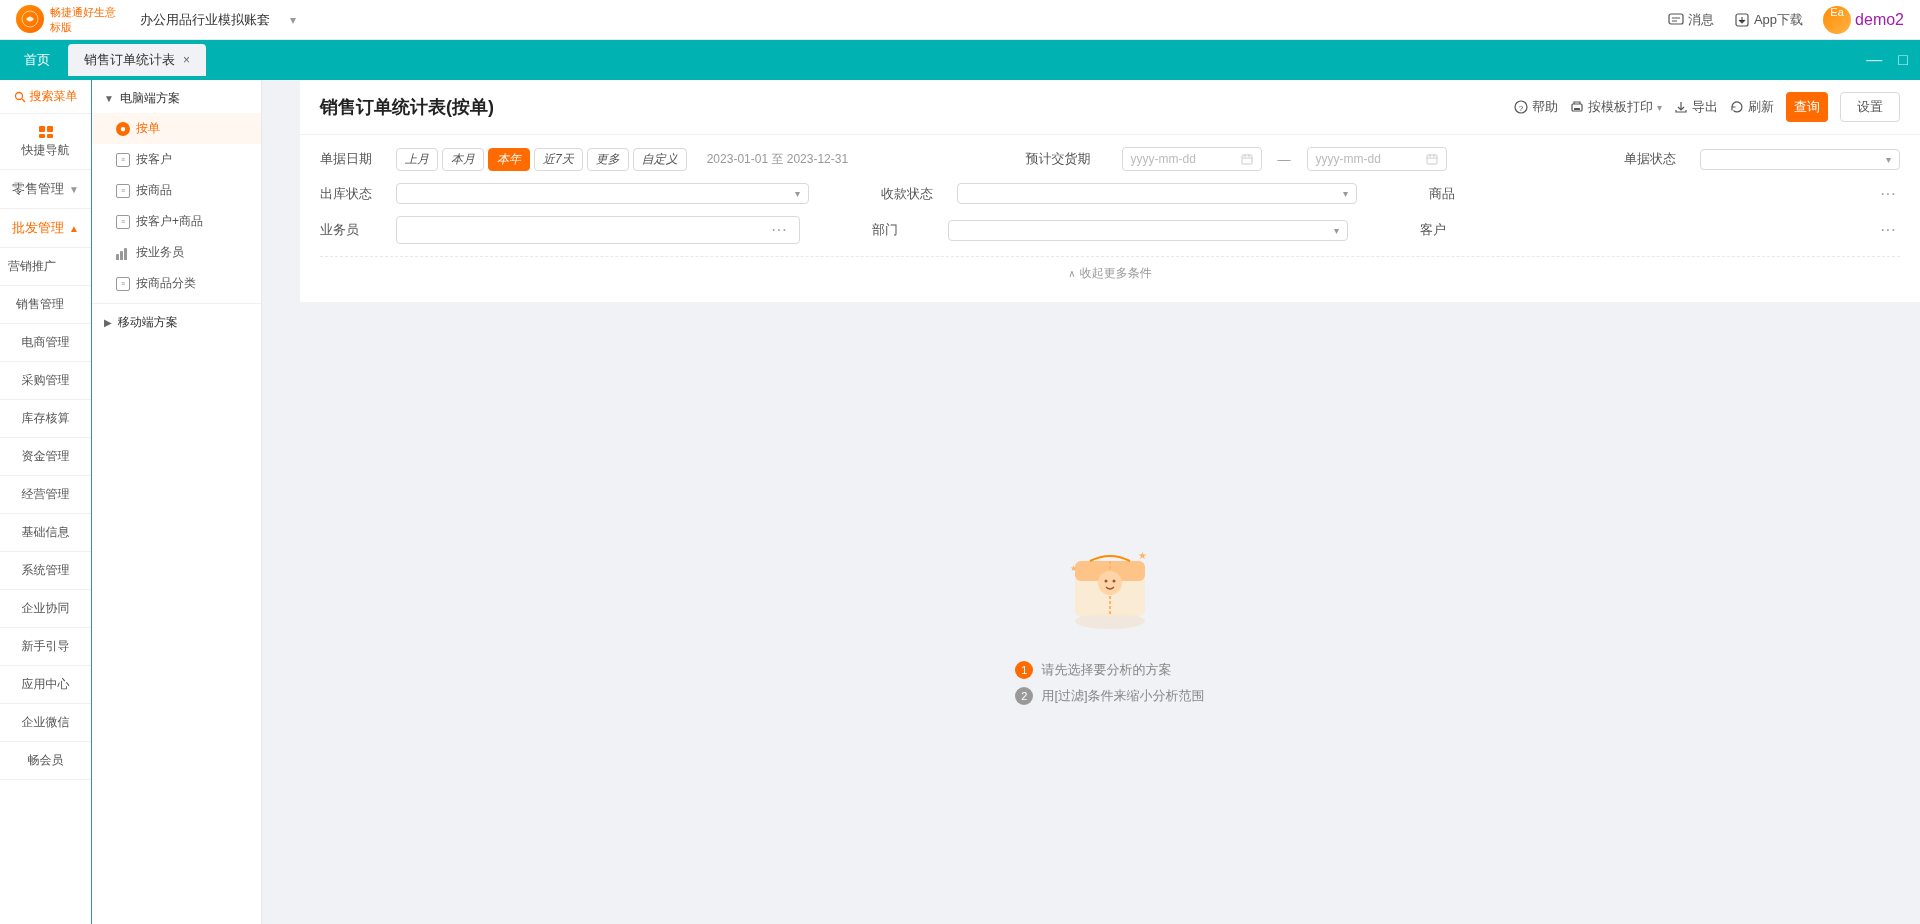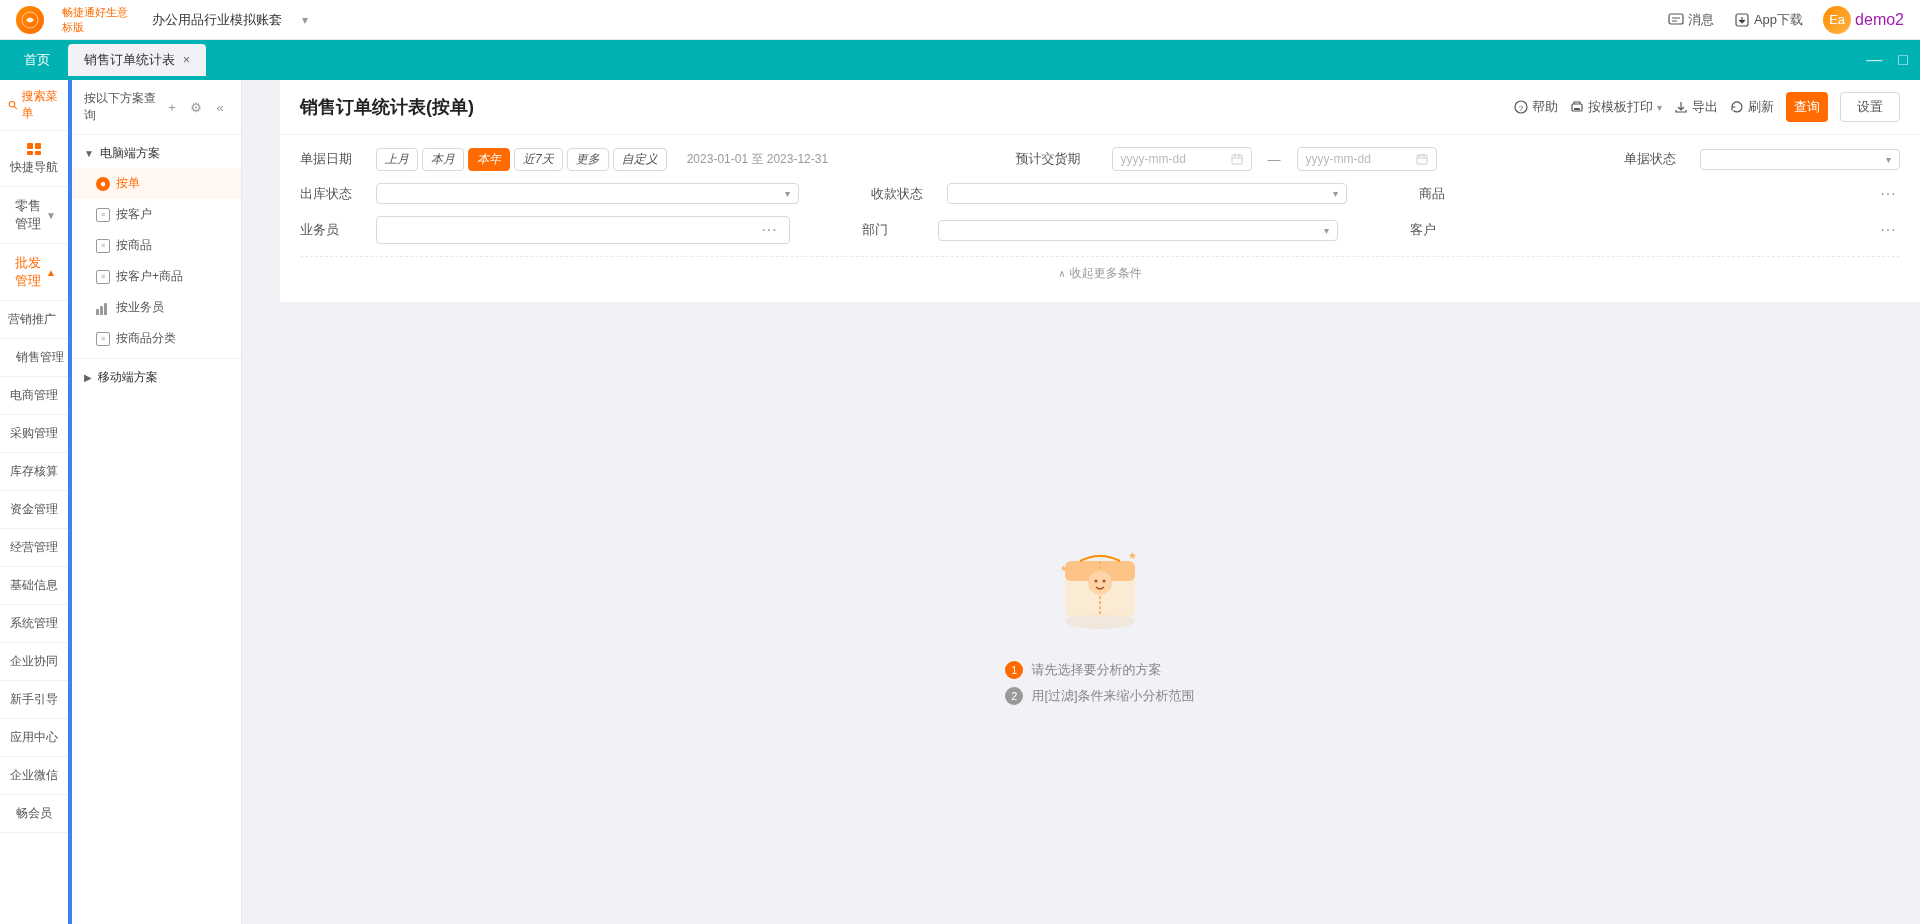--- a/index.html
+++ b/index.html
@@ -17,22 +17,22 @@
       position: relative;
       z-index: 100;
     }
     .top-header-left {
       display: flex;
       align-items: center;
       gap: 8px;
     }
     .logo-area {
       display: flex;
-      align-items: center;
-      gap: 18px;
+      align-items: flex-start;
+      gap: 6px;
     }
     .logo-icon {
       width: 28px;
       height: 28px;
       background: linear-gradient(135deg, #ff8c00, #ff6b00);
       border-radius: 50%;
       display: flex;
       align-items: center;
       justify-content: center;
       color: white;
@@ -65,24 +65,23 @@
       color: #555;
       font-size: 13px;
       cursor: pointer;
     }
     .user-avatar {
       width: 28px;
       height: 28px;
       border-radius: 50%;
       background: linear-gradient(135deg, #ff8c00, #ffb347);
       display: flex;
-      align-items: center;
       justify-content: center;
       color: white;
-      font-size: 13px;
+      font-size: 11px;
       overflow: hidden;
     }
     .user-name { font-size: 16px; color: #a21caf; }
 
     
     .tab-bar {
       height: 40px;
       background: #00b2b2;
       display: flex;
       align-items: center;
@@ -126,23 +125,23 @@
     }
 
     
     .main-layout {
       display: flex;
       height: calc(924px - 80px);
     }
 
     
     .sidebar {
-      width: 72px;
+      width: 92px;
       background: #fff;
-      border-right: 4px solid #3b82f6;
+      border-right: 1px solid #3b82f6;
       overflow-y: auto;
       flex-shrink: 0;
     }
     .sidebar-item {
       padding: 10px 4px;
       text-align: center;
       cursor: pointer;
       font-size: 12px;
       color: #555;
       display: flex;
@@ -590,26 +589,20 @@
       <span>企业微信</span>
     </div>
     <div class="sidebar-item">
       <span>畅会员</span>
     </div>
   </div>
 
   <div class="content-area">
 
     <div class="scheme-panel">
-      <div class="scheme-panel-header">
-        <span class="scheme-panel-title">按以下方案查询</span>
-        <span class="scheme-action-btn">+</span>
-        <span class="scheme-action-btn">⚙</span>
-        <span class="scheme-action-btn">«</span>
-      </div>
 
       <div class="scheme-group">
         <div class="scheme-group-header">
           <span class="scheme-group-arrow">▼</span>
           <span>电脑端方案</span>
         </div>
 
         <div class="scheme-item active">
           <div class="scheme-item-icon" style="font-size:10px;">●</div>
           <span>按单</span>

